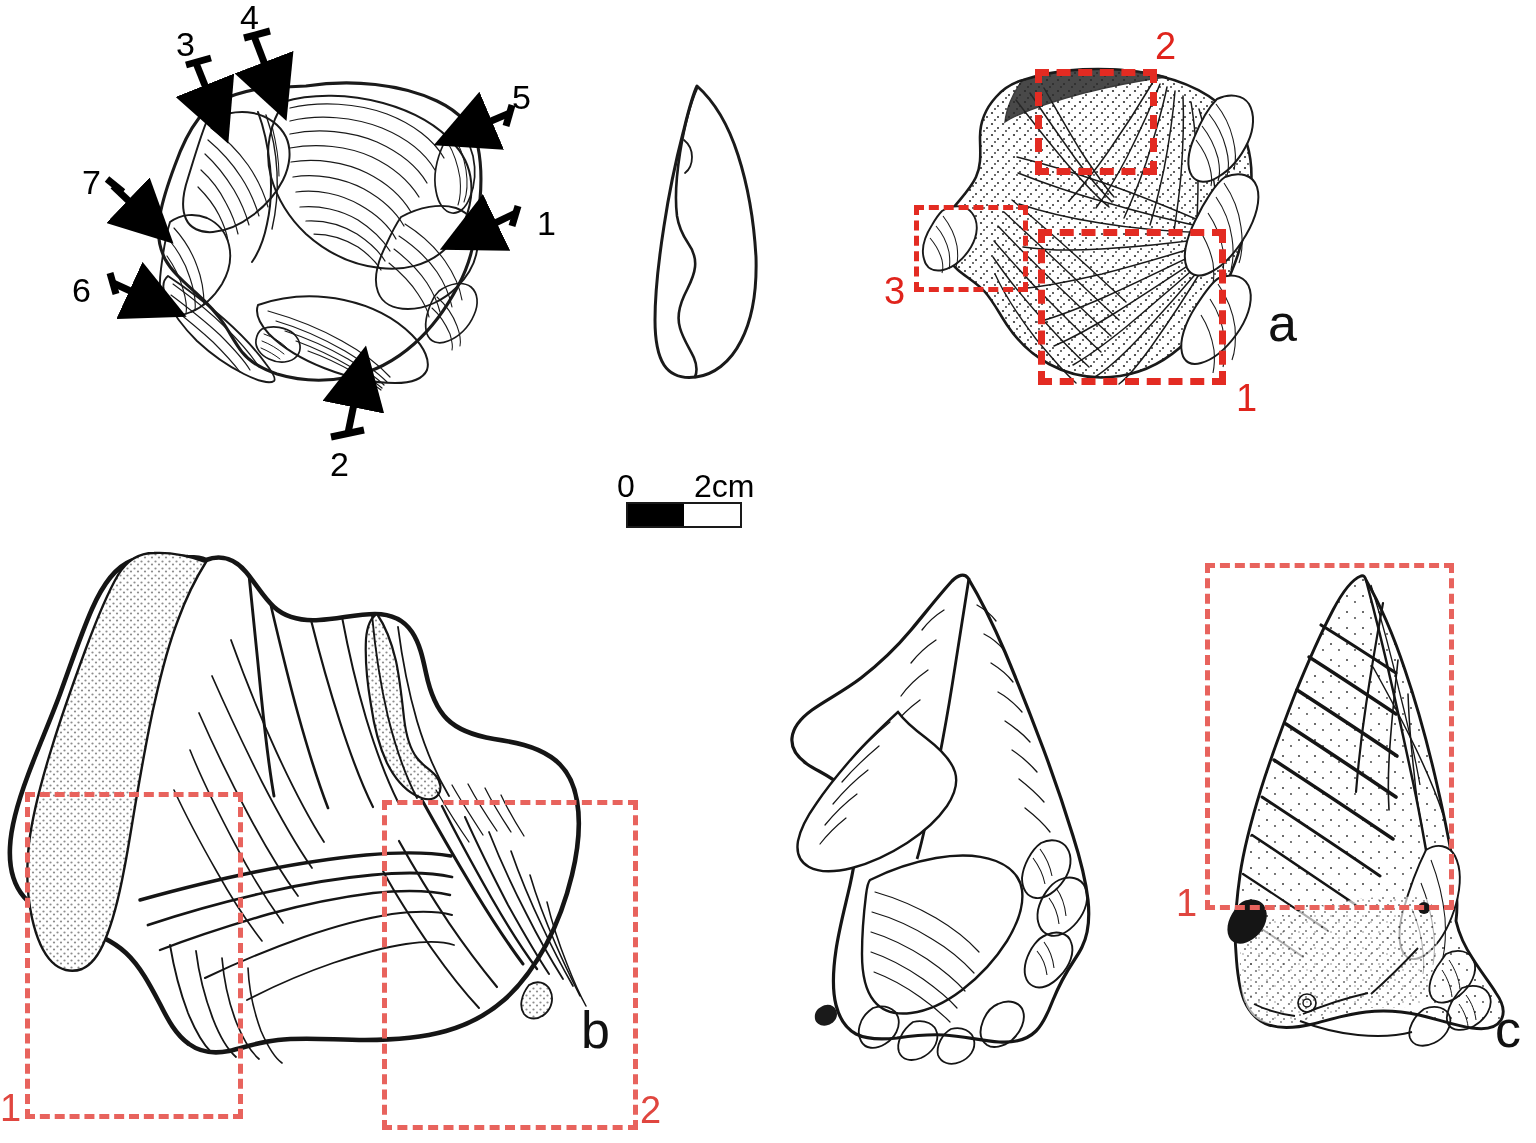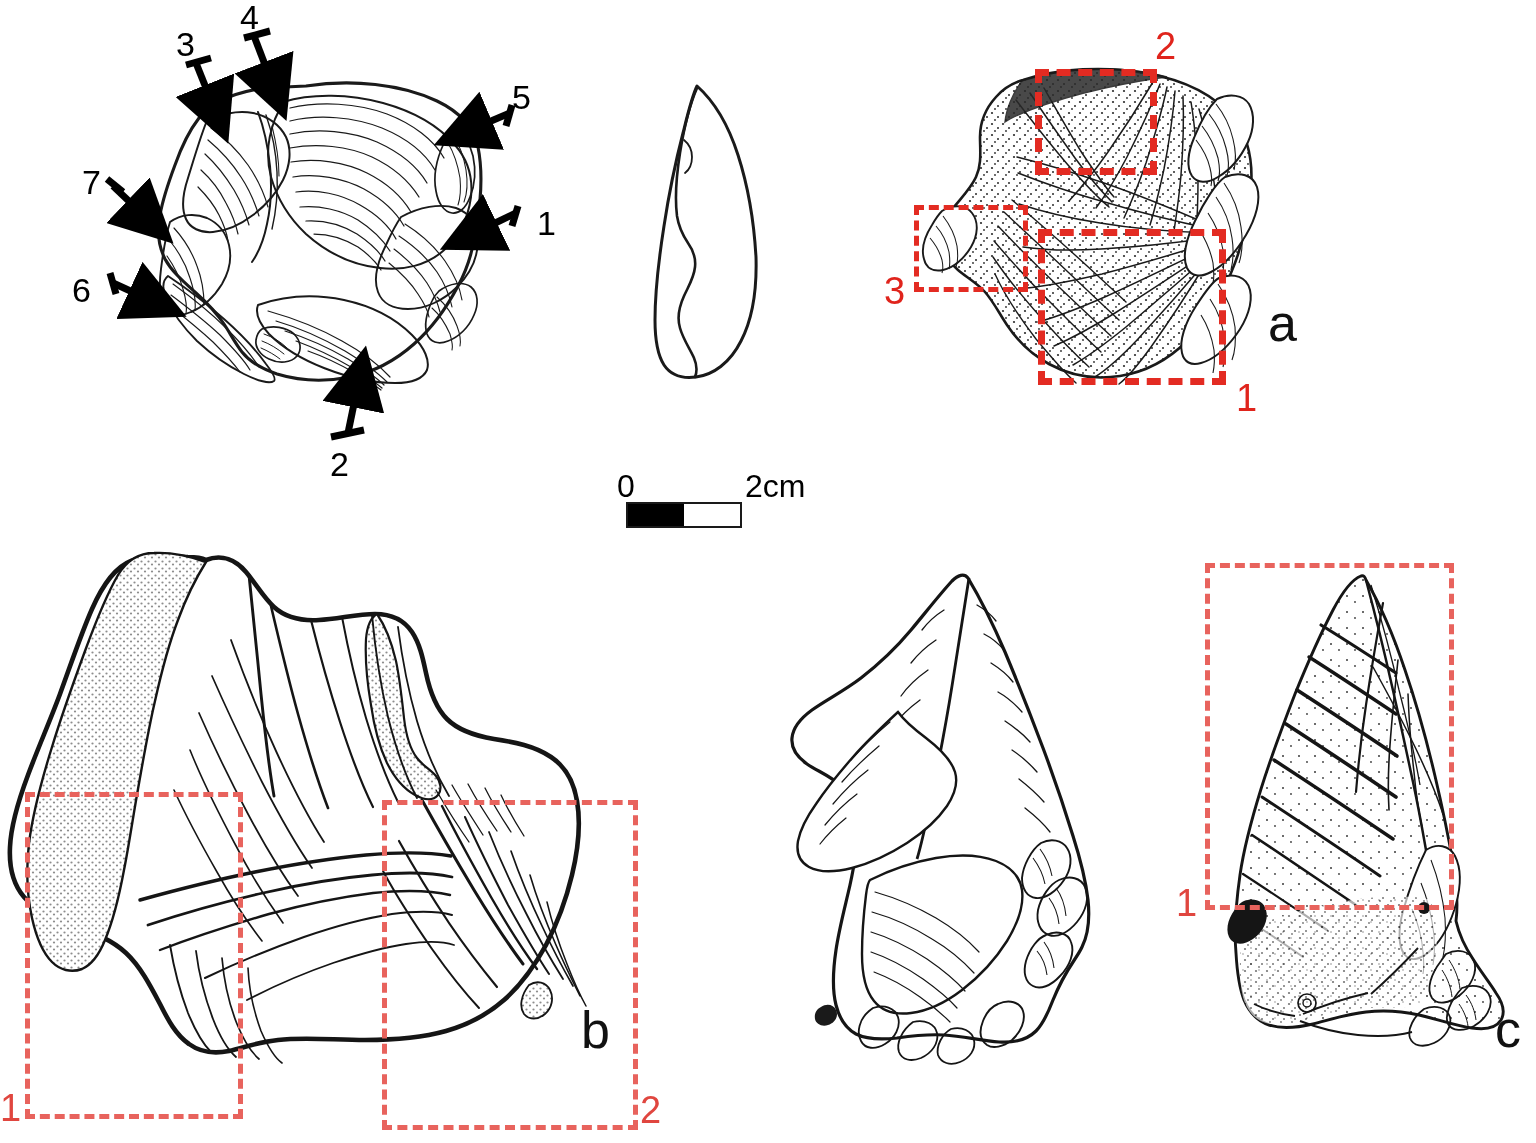--- a/index.html
+++ b/index.html
@@ -638,20 +638,20 @@
     </div>
 
   <div class="layer" id="panel-letter-layer">
       <span class="lbl panel-letter" style="left: 1268px; top: 297px;">a</span>
       <span class="lbl panel-letter" style="left: 581px; top: 1004px;">b</span>
       <span class="lbl panel-letter" style="left: 1495px; top: 1003px;">c</span>
     </div>
 
   <div>
     <span class="lbl scale-num" style="left:617px; top:470px;">0</span>
-    <span class="lbl scale-num" style="left:745px; top:470px;">2cm</span>
+    <span class="lbl scale-num" style="left:694px; top:470px;">2cm</span>
     <div class="scalebar" style="left:626px; top:502px; width:112px; height:22px;">
       <div class="seg dark" style="width:50%;"></div>
       <div class="seg light" style="width:50%;"></div>
     </div>
   </div>
 
 </div>
 
 </body></html>

